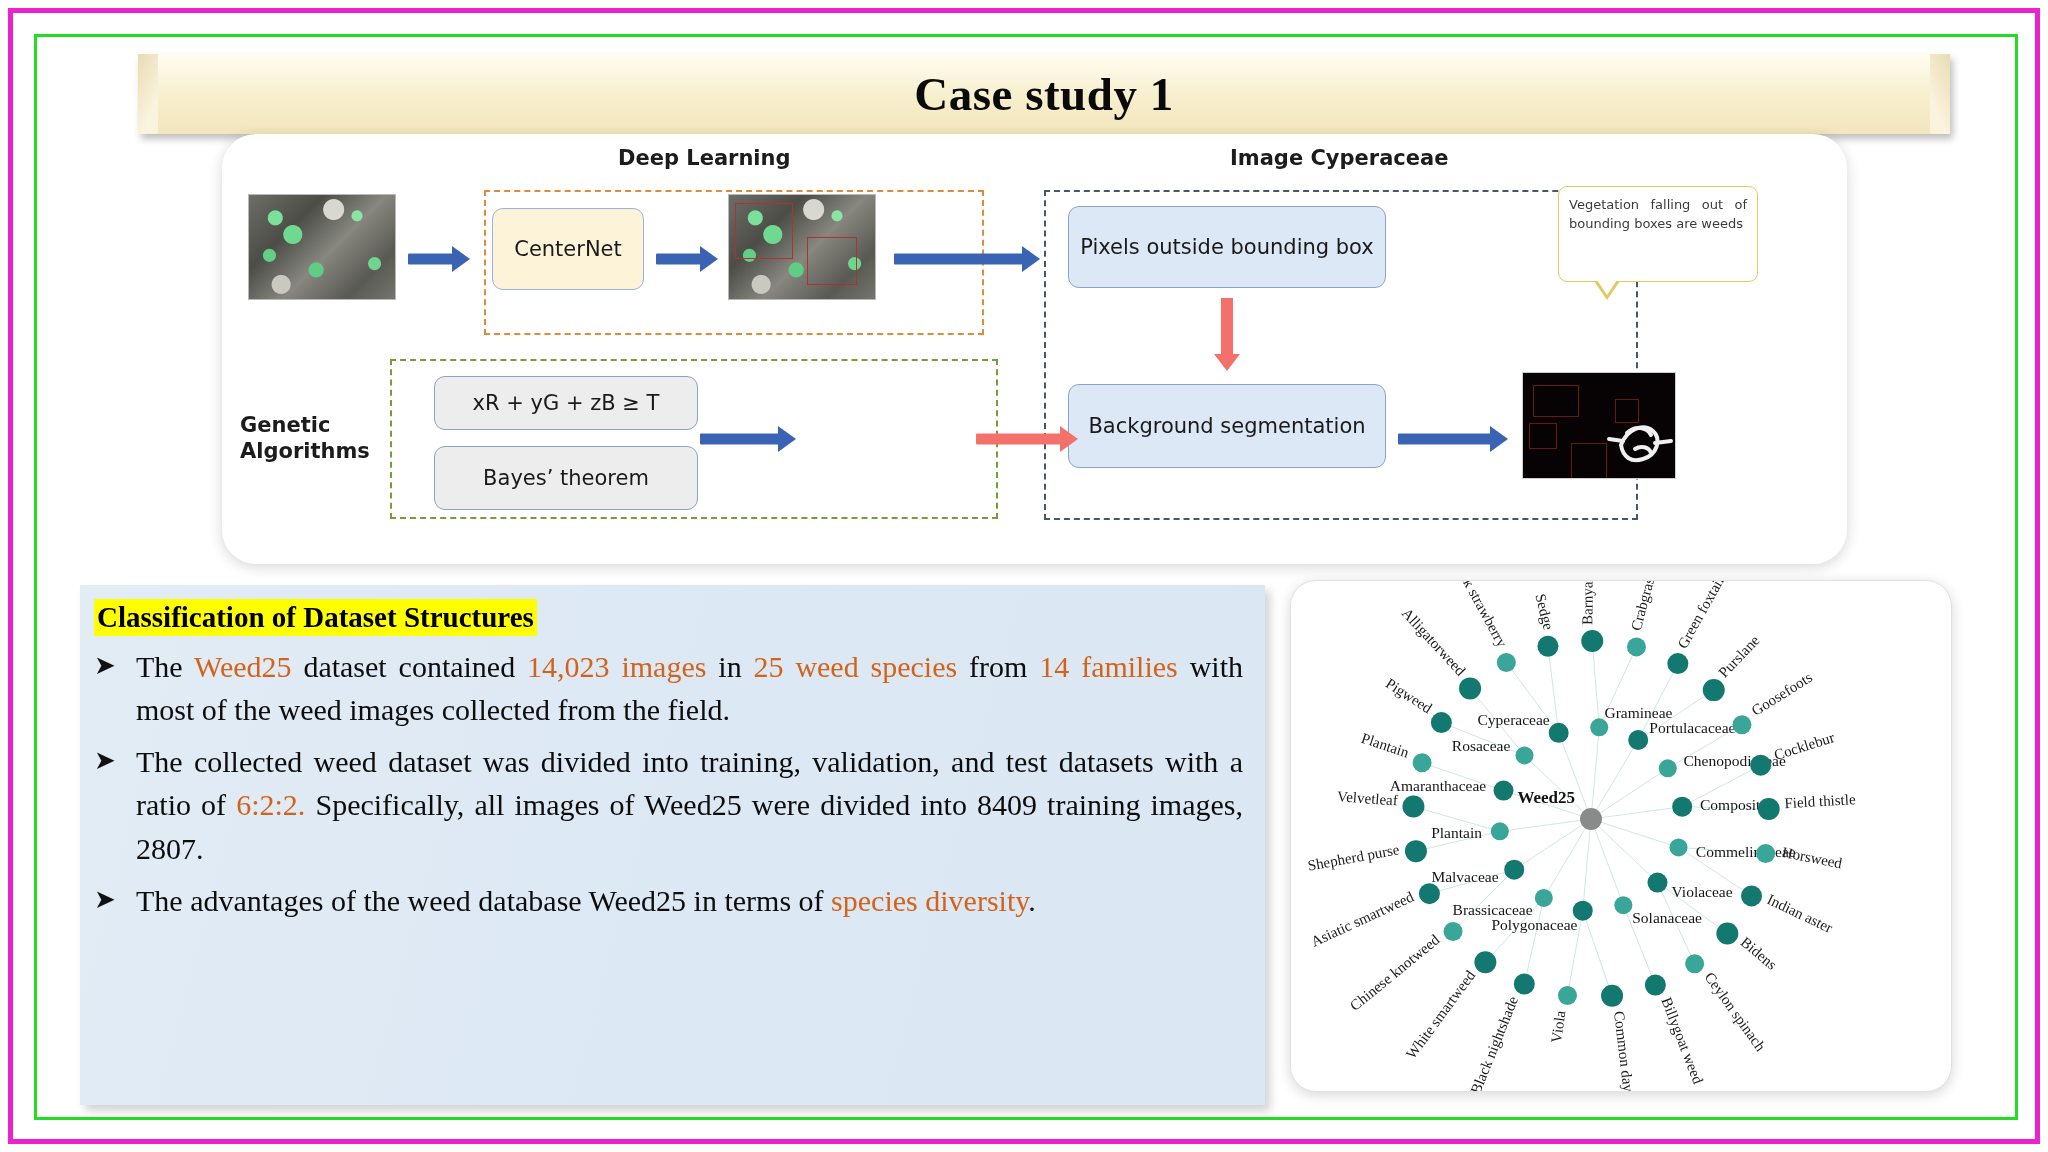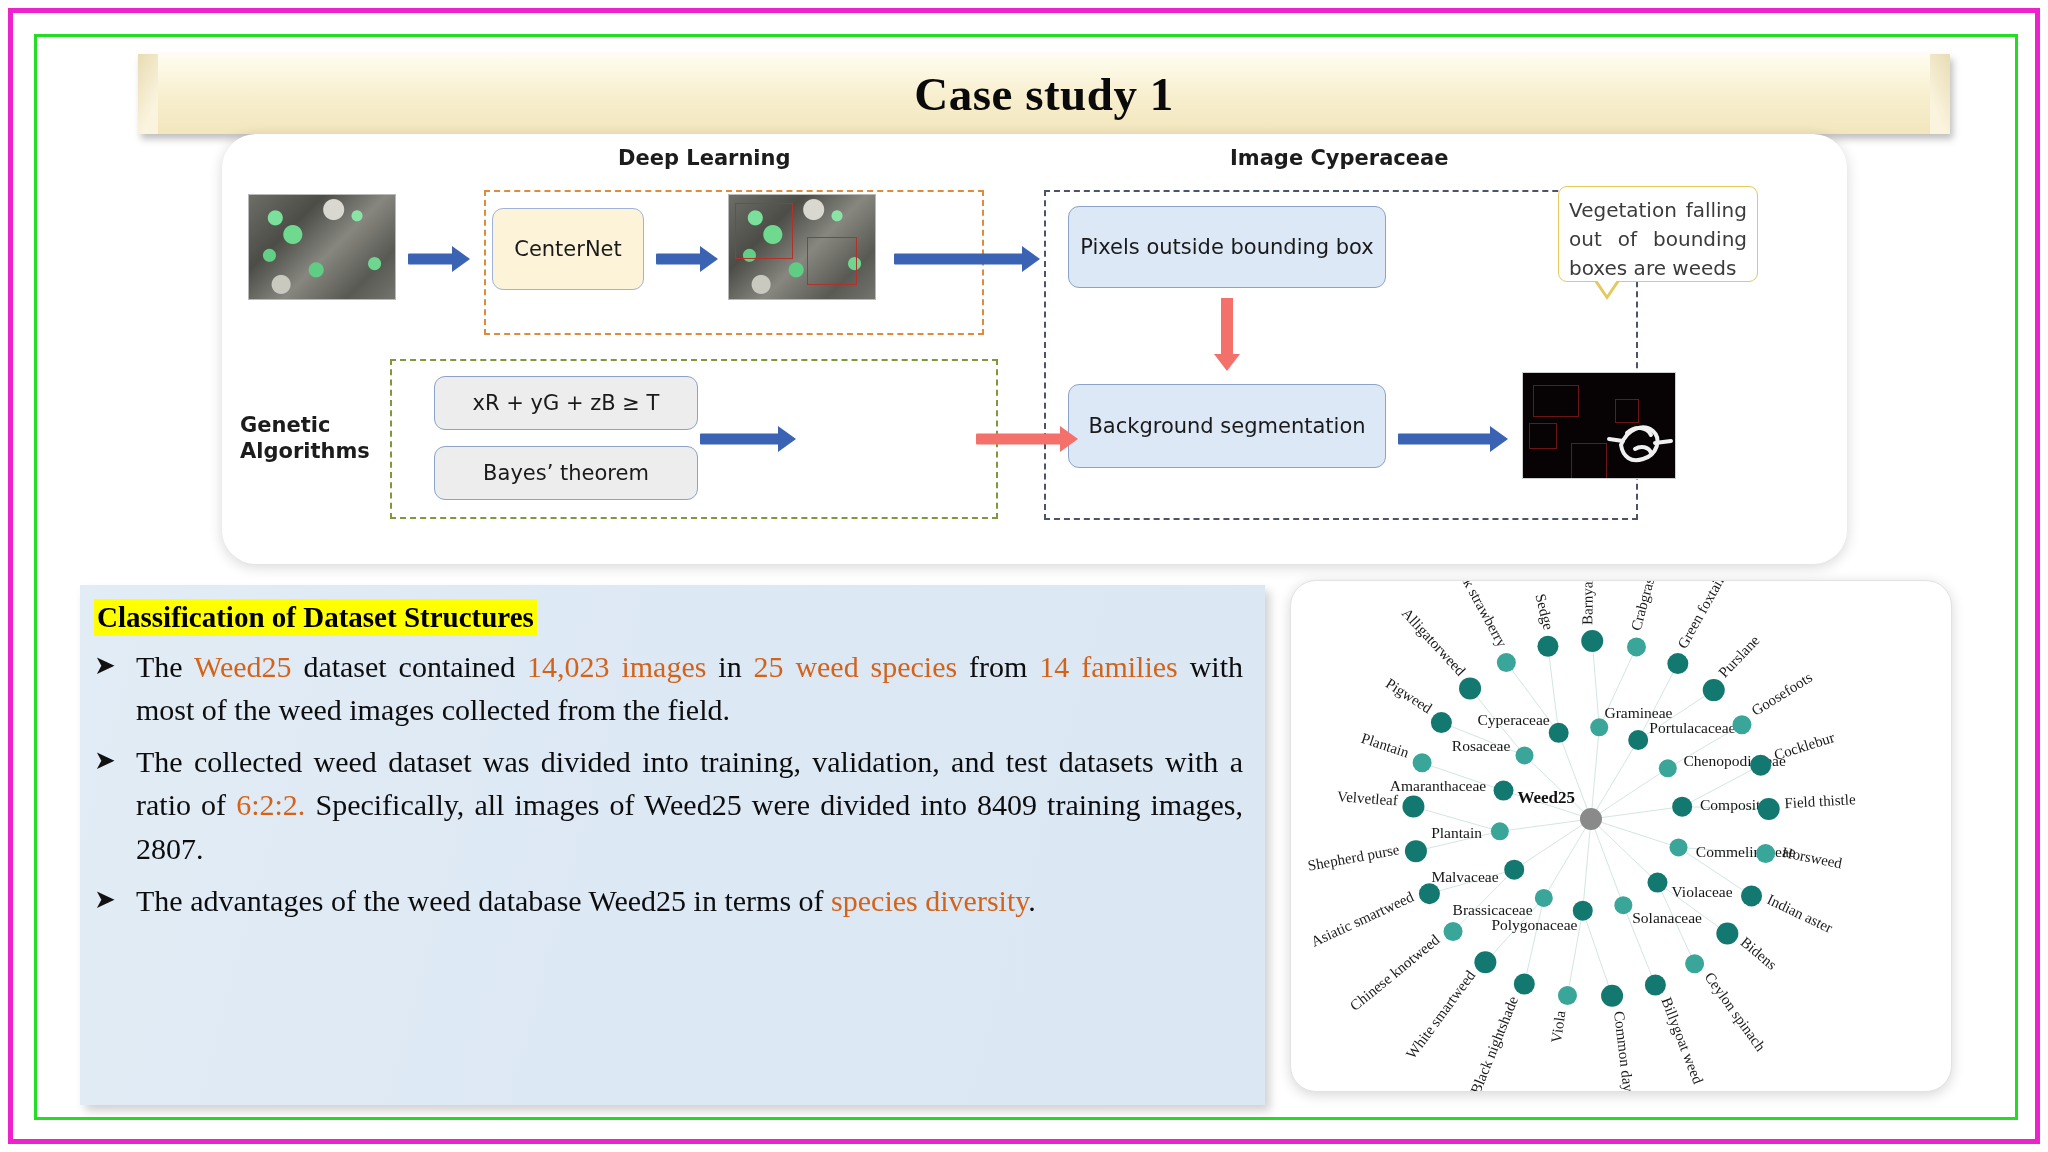--- a/index.html
+++ b/index.html
@@ -91,21 +91,21 @@
     border-radius:11px;box-sizing:border-box;text-align:center;
   }
   .node-centernet{background:#fcf3d8;border:1.5px solid #9fb3d9;}
   .node-blue{background:#dde8f7;border:1.5px solid #8ba3c7;}
   .node-grey{background:#ededed;border:1.5px solid #8ba3c7;margin-left:16px;}
   .node-green{background:#dfeedd;border:1.5px solid #8ba3c7;}
 
   .callout{
     position:absolute;left:1336px;top:52px;width:200px;height:96px;
     background:#fff;border:1.5px solid #e3c95f;border-radius:9px;
-    font-family:"DejaVu Sans",sans-serif;font-size:20px;color:#3b3b3b;
+    font-family:"DejaVu Sans",sans-serif;font-size:13px;color:#3b3b3b;
     padding:9px 10px;box-sizing:border-box;line-height:1.45;text-align:justify;
   }
   .callout-tail{
     position:absolute;left:1372px;top:147px;width:0;height:0;
     border-left:13px solid transparent;border-right:13px solid transparent;
     border-top:19px solid #e3c95f;
   }
   .callout-tail:after{
     content:"";position:absolute;left:-10px;top:-20px;width:0;height:0;
     border-left:10px solid transparent;border-right:10px solid transparent;
@@ -214,21 +214,21 @@
         <div class="shaft" style="top:0;height:58px;"></div>
         <div class="head" style="top:56px;"></div>
       </div>
 
       <div class="node node-blue" style="left:846px;top:250px;width:318px;height:84px;">Background segmentation</div>
 
       <div class="callout">Vegetation falling out of bounding boxes are weeds</div>
       <div class="callout-tail"></div>
 
       <div class="node node-grey" style="left:196px;top:242px;width:264px;height:54px;">xR + yG + zB ≥ T</div>
-      <div class="node node-grey" style="left:196px;top:312px;width:264px;height:54px;">Bayes’ theorem</div>
+      <div class="node node-grey" style="left:196px;top:312px;width:264px;height:64px;">Bayes’ theorem</div>
 
       <div class="arrow blue" style="left:478px;top:292px;width:96px;height:26px;">
         <div class="shaft" style="width:80px;"></div>
           <div class="head" style="left:78px;"></div>
       </div>
 
 
       <div class="arrow red" style="left:754px;top:292px;width:102px;height:26px;">
         <div class="shaft" style="width:86px;"></div>
           <div class="head" style="left:84px;"></div>

